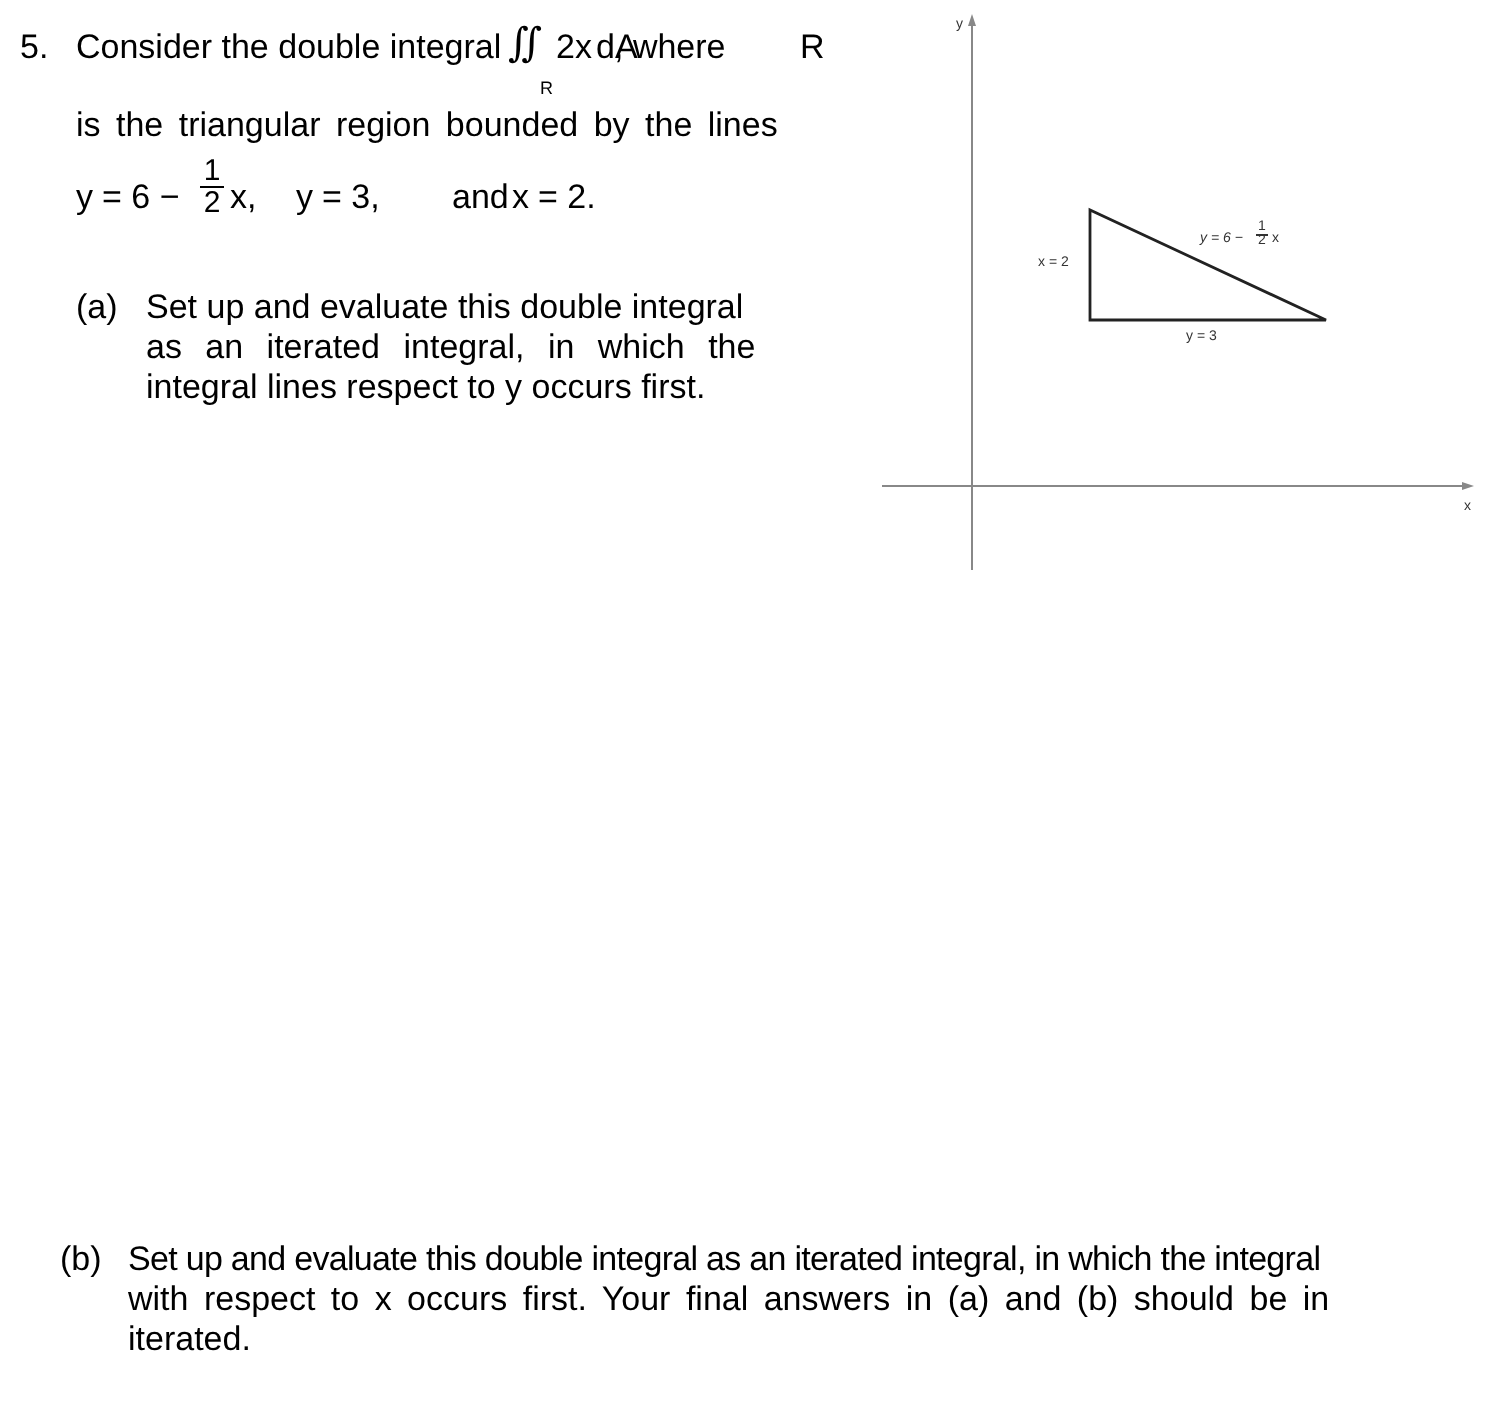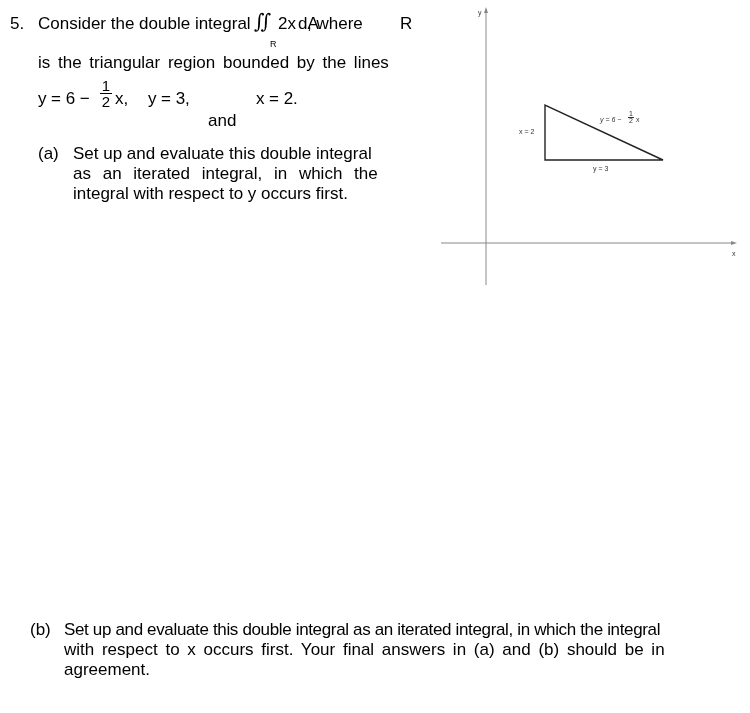--- a/index.html
+++ b/index.html
@@ -35,30 +35,30 @@
 
   <span class="abs txt it" style="left:38px; top:89px;">y</span>
   <span class="abs txt" style="left:51px; top:89px;">= 6 −</span>
   <span class="frac" style="left:100px; top:78px; width:12px;">
     <span style="display:block; border-bottom:1px solid #000;">1</span>
     <span style="display:block;">2</span>
   </span>
   <span class="abs txt" style="left:115px; top:89px;">x,</span>
   <span class="abs txt it" style="left:148px; top:89px;">y</span>
   <span class="abs txt" style="left:161px; top:89px;">= 3,</span>
-  <span class="abs txt" style="left:208px; top:89px;margin-top:22px;">and</span>
+  <span class="abs txt" style="left:226px; top:89px;">and</span>
   <span class="abs txt" style="left:256px; top:89px;">x</span>
   <span class="abs txt" style="left:269px; top:89px;">= 2.</span>
 </div>
 
 <div>
   <span class="abs txt" style="left:38px; top:144px;">(a)</span>
   <span class="abs txt" style="left:73px; top:144px;">Set up and evaluate this double integral</span>
   <span class="abs txt justify" style="left:73px; top:164px; width:318px; word-spacing:7px;">as an iterated integral, in which the</span>
-  <span class="abs txt" style="left:73px; top:184px;"><span>integral with respect to </span><span class="it">y</span><span> occurs first.</span></span>
+  <span class="abs txt" style="left:73px; top:184px;"><span>integral lines respect to </span><span class="it">y</span><span> occurs first.</span></span>
 </div>
 
 <svg class="abs" style="left:0; top:0;" width="750" height="713">
 
   <line x1="486" y1="285" x2="486" y2="10" stroke="#888" stroke-width="1"></line>
   <polygon points="486,7 484,13 488,13" fill="#888"></polygon>
 
   <line x1="441" y1="243" x2="734" y2="243" stroke="#888" stroke-width="1"></line>
   <polygon points="737,243 731,241 731,245" fill="#888"></polygon>
 
@@ -75,14 +75,14 @@
 <span class="fig-label" style="left:628px; top:111px; text-align:center; width:6px; line-height:6px;">
   <span style="display:block; border-bottom:0.5px solid #333;">1</span>
   <span style="display:block;">2</span>
 </span>
 <span class="fig-label it" style="left:636px; top:116px;">x</span>
 
 <div>
   <span class="abs txt" style="left:30px; top:620px;">(b)</span>
   <span class="abs txt" style="left:64px; top:620px; letter-spacing:-0.35px;">Set up and evaluate this double integral as an iterated integral, in which the integral</span>
   <span class="abs txt" style="left:64px; top:640px; word-spacing:3px;text-align:center;"><span>with respect to </span><span class="it">x</span><span> occurs first.  Your final answers in (a) and (b) should be in</span></span>
-  <span class="abs txt" style="left:64px; top:660px;">agreement.</span>
+  <span class="abs txt" style="left:64px; top:660px;">iterated.</span>
 </div>
 
 </body></html>

